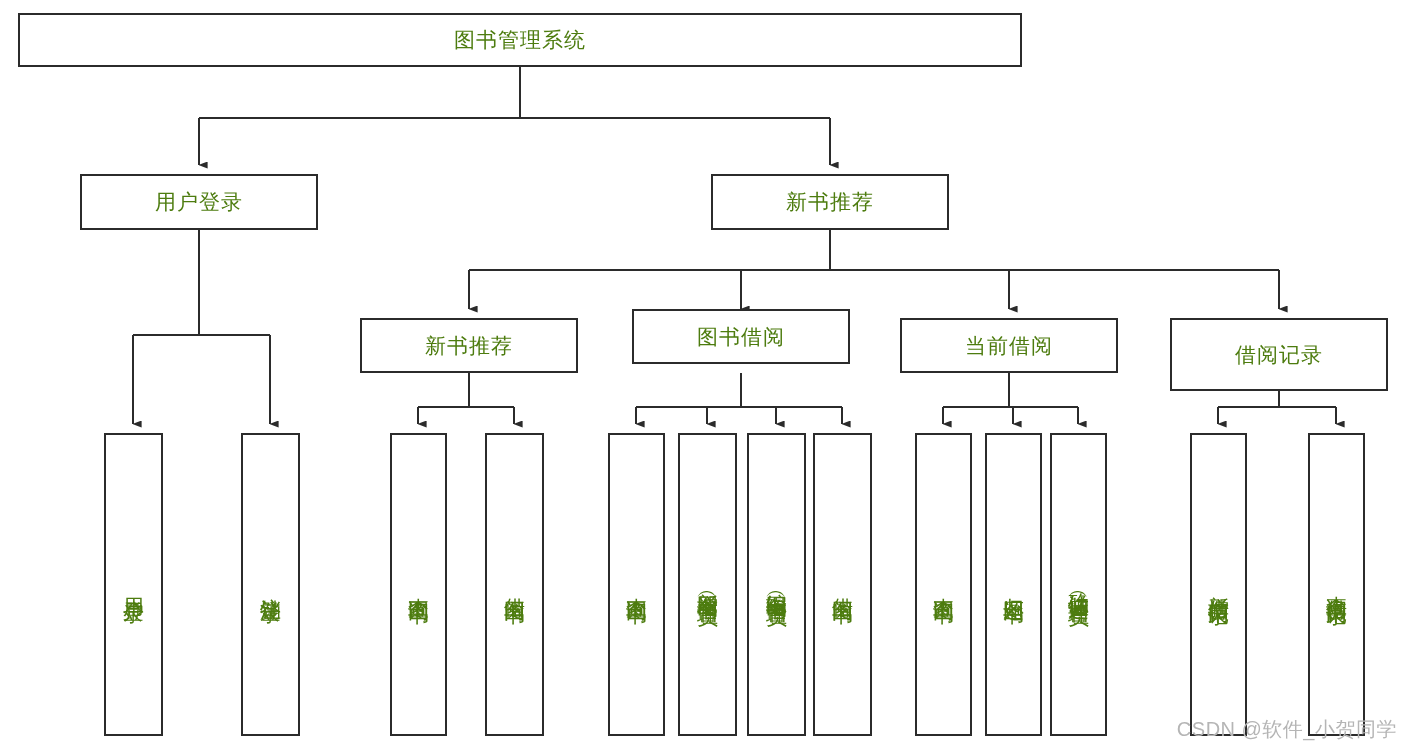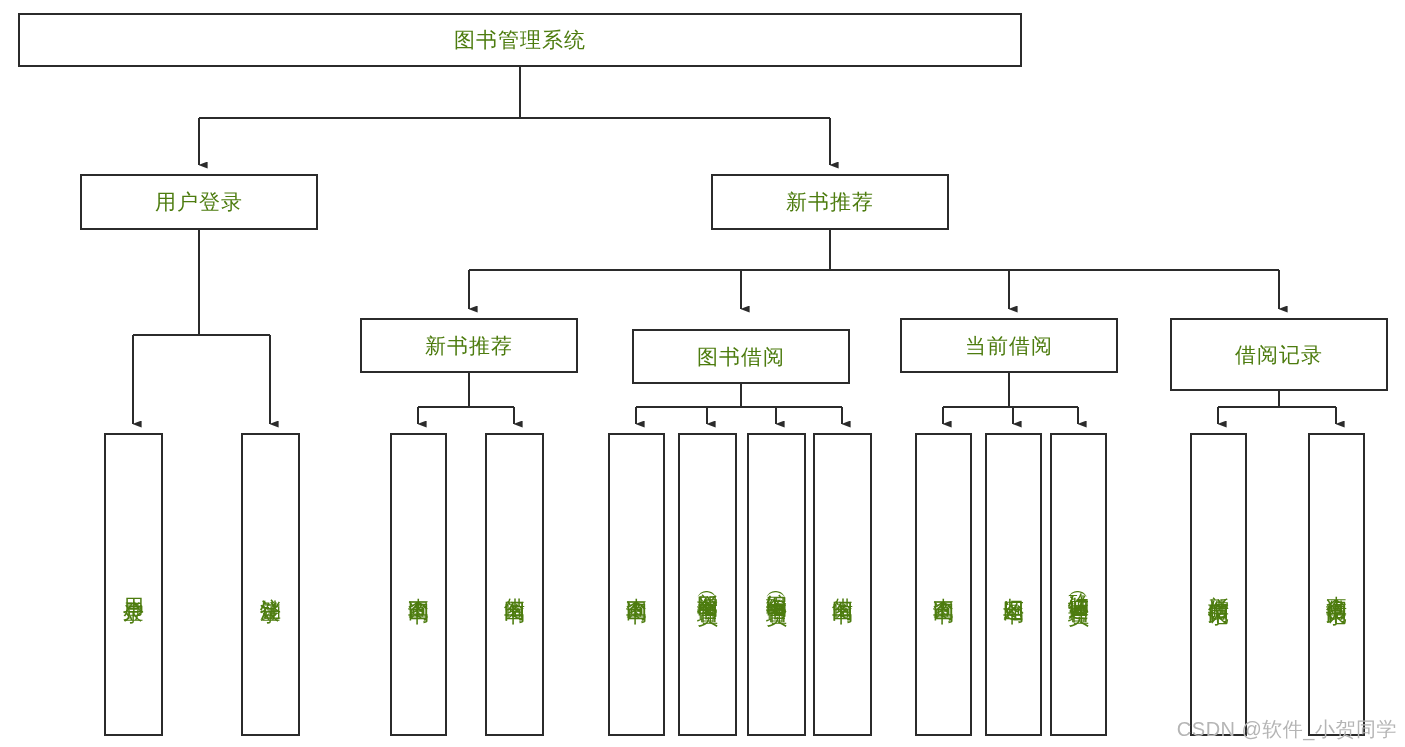--- a/index.html
+++ b/index.html
@@ -121,21 +121,21 @@
       </div>
       <div class="node-box horizontal" style="left: 80px; top: 174px; width: 238px; height: 56px;">
         <span class="node-label">用户登录</span>
       </div>
       <div class="node-box horizontal" style="left: 711px; top: 174px; width: 238px; height: 56px;">
         <span class="node-label">新书推荐</span>
       </div>
       <div class="node-box horizontal" style="left: 360px; top: 318px; width: 218px; height: 55px;">
         <span class="node-label">新书推荐</span>
       </div>
-      <div class="node-box horizontal" style="left: 632px; top: 329px; width: 218px; height: 55px;">
+      <div class="node-box horizontal" style="left: 632px; top: 309px; width: 218px; height: 55px;">
         <span class="node-label">图书借阅</span>
       </div>
       <div class="node-box horizontal" style="left: 900px; top: 318px; width: 218px; height: 55px; font-family: Liberation Serif, serif;">
         <span class="node-label">当前借阅</span>
       </div>
       <div class="node-box horizontal" style="left: 1170px; top: 318px; width: 218px; height: 73px;">
         <span class="node-label">借阅记录</span>
       </div>
       <div class="node-box vertical" style="left: 104px; top: 433px; width: 59px; height: 303px;">
         <span class="node-label">用户登录</span>

